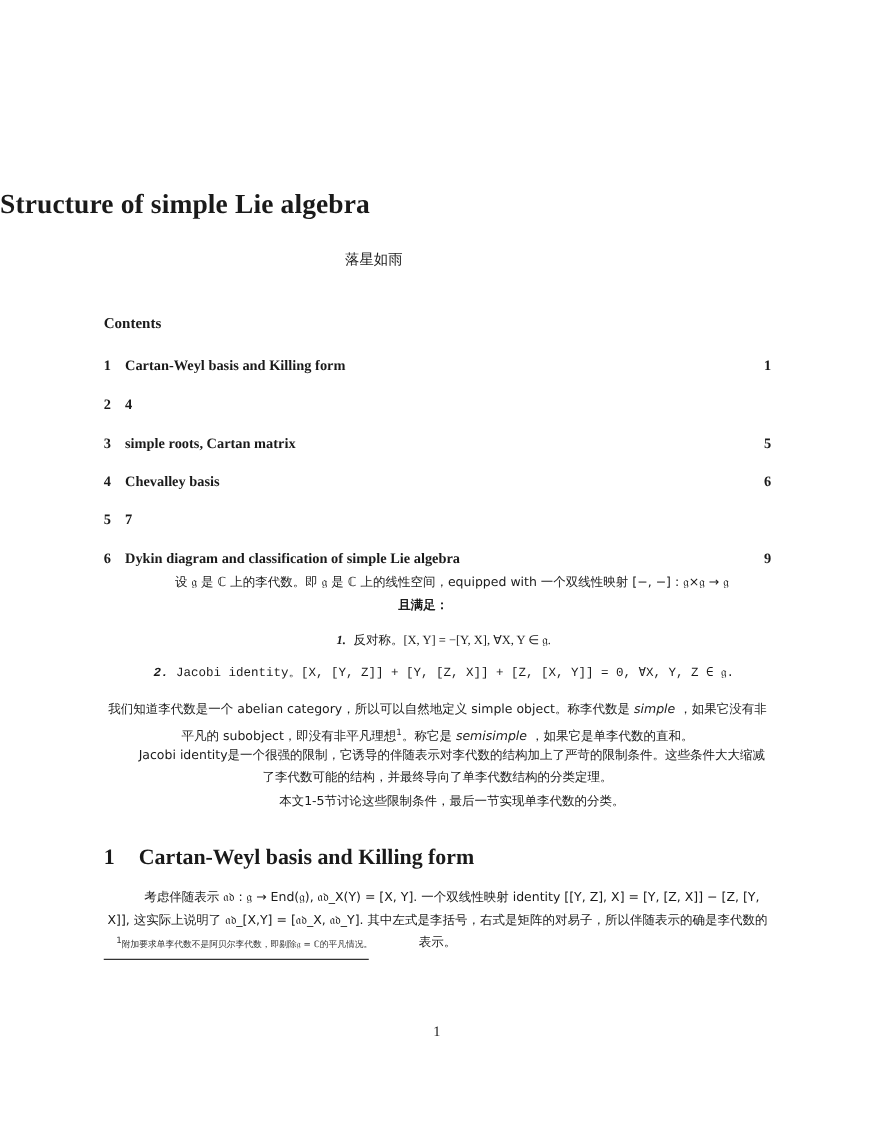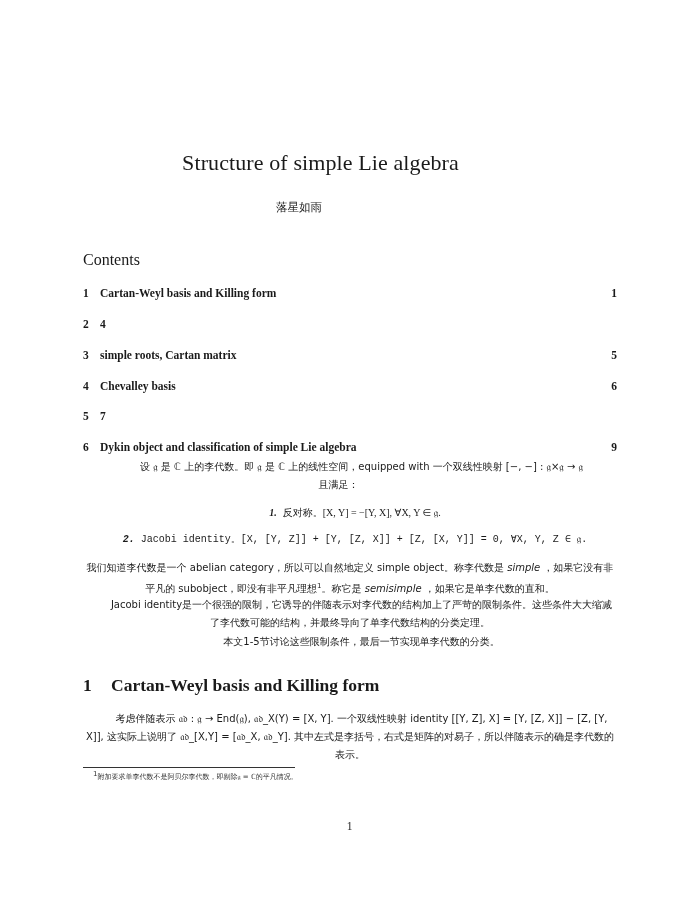--- a/index.html
+++ b/index.html
@@ -3,30 +3,30 @@
 <meta charset="utf-8">
 <style>
   html, body { margin: 0; padding: 0; background: #ffffff; }
   body {
     width: 699px; height: 905px; position: relative; overflow: hidden;
     font-family: "DejaVu Serif", "Liberation Serif", serif;
     color: #1a1a1a;
   }
   .page { position: absolute; left: 0; top: 0; width: 699px; height: 905px; }
   .title {
-    position: absolute; left: 0; width: 641px; top: 150px; text-align: center;
-    font-family: "Liberation Serif", serif; font-weight: normal; font-size: 22px; letter-spacing: 0.1px;
+    position: absolute; left: 0; width: 641px; top: 150px; 
+    font-family: "Liberation Serif", serif; font-weight: bold; font-size: 22px; letter-spacing: 0.1px;
   }
   .author {
     position: absolute; left: 0; width: 598px; top: 200px; text-align: center;
     font-family: "DejaVu Sans", sans-serif; font-size: 11.5px;
   }
   .contents-heading {
     position: absolute; left: 83px; top: 251px;
-    font-family: "Liberation Serif", serif; font-weight: normal; font-size: 16px;
+    font-family: "Liberation Serif", serif; font-weight: bold; font-size: 12px;
   }
   .toc-row {
     position: absolute; left: 83px; width: 534px; height: 16px;
     font-family: "Liberation Serif", serif; font-weight: bold; font-size: 11.5px;
     display: flex; align-items: center;
   }
   .toc-num { width: 17px; }
   .toc-title { flex: 1; }
   .toc-page { text-align: right; }
   .para {
@@ -45,21 +45,21 @@
     position: absolute; left: 83px; top: 675px;
     font-family: "Liberation Serif", serif; font-weight: bold; font-size: 17.5px;
     display: flex;
   }
   .section-num { width: 28px; }
   .footnote-rule {
     position: absolute; left: 83px; top: 767px; width: 212px; height: 0;
     border-top: 1px solid #333;
   }
   .footnote {
-    position: absolute; left: 93px; top: 770px;
+    position: absolute; left: 93px; top: 748px;
     font-family: "DejaVu Sans", sans-serif; font-size: 7px; color: #333; text-align: center;
   }
   .page-number {
     position: absolute; left: 0; width: 699px; top: 820px; text-align: center;
     font-family: "Liberation Serif", serif; font-size: 11.5px;
   }
   em { font-style: italic; }
   sup { font-size: 7px; }
 </style>
 </head>
@@ -90,27 +90,27 @@
     <span class="toc-num">4</span>
     <span class="toc-title">Chevalley basis</span>
     <span class="toc-page">6</span>
   </div>
   <div class="toc-row" style="top:408px;">
     <span class="toc-num">5</span>
     <span class="toc-page">7</span>
   </div>
   <div class="toc-row" style="top:439px;">
     <span class="toc-num">6</span>
-    <span class="toc-title">Dykin object and classification of simple Lie algebra</span>
+    <span class="toc-title">Dykin diagram and classification of simple Lie algebra</span>
     <span class="toc-page">9</span>
   </div>
 
   <div class="para cjk indent" style="top:458px; font-size:10px;">
     <span>设 𝔤 是 ℂ 上的李代数。即 𝔤 是 ℂ 上的线性空间，equipped with 一个双线性映射 [−, −] : 𝔤×𝔤 → 𝔤</span><br>
-    <span style="margin-left:-23px;">且满足：</span>
+    <span style="margin-left:-23px;font-weight:bold;">且满足：</span>
   </div>
 
   <div class="list-item cjk" style="top:504px; font-size:10px;">
     <span class="list-num">1.</span><span>反对称。[X, Y] = −[Y, X],    ∀X, Y ∈ 𝔤.</span>
   </div>
   <div class="list-item cjk" style="top:531px; font-size:10px;font-family:Liberation Mono, monospace;">
     <span class="list-num">2.</span><span>Jacobi identity。[X, [Y, Z]] + [Y, [Z, X]] + [Z, [X, Y]] = 0,    ∀X, Y, Z ∈ 𝔤.</span>
   </div>
 
   <div class="para cjk" style="top:559px; font-size:10px;">

